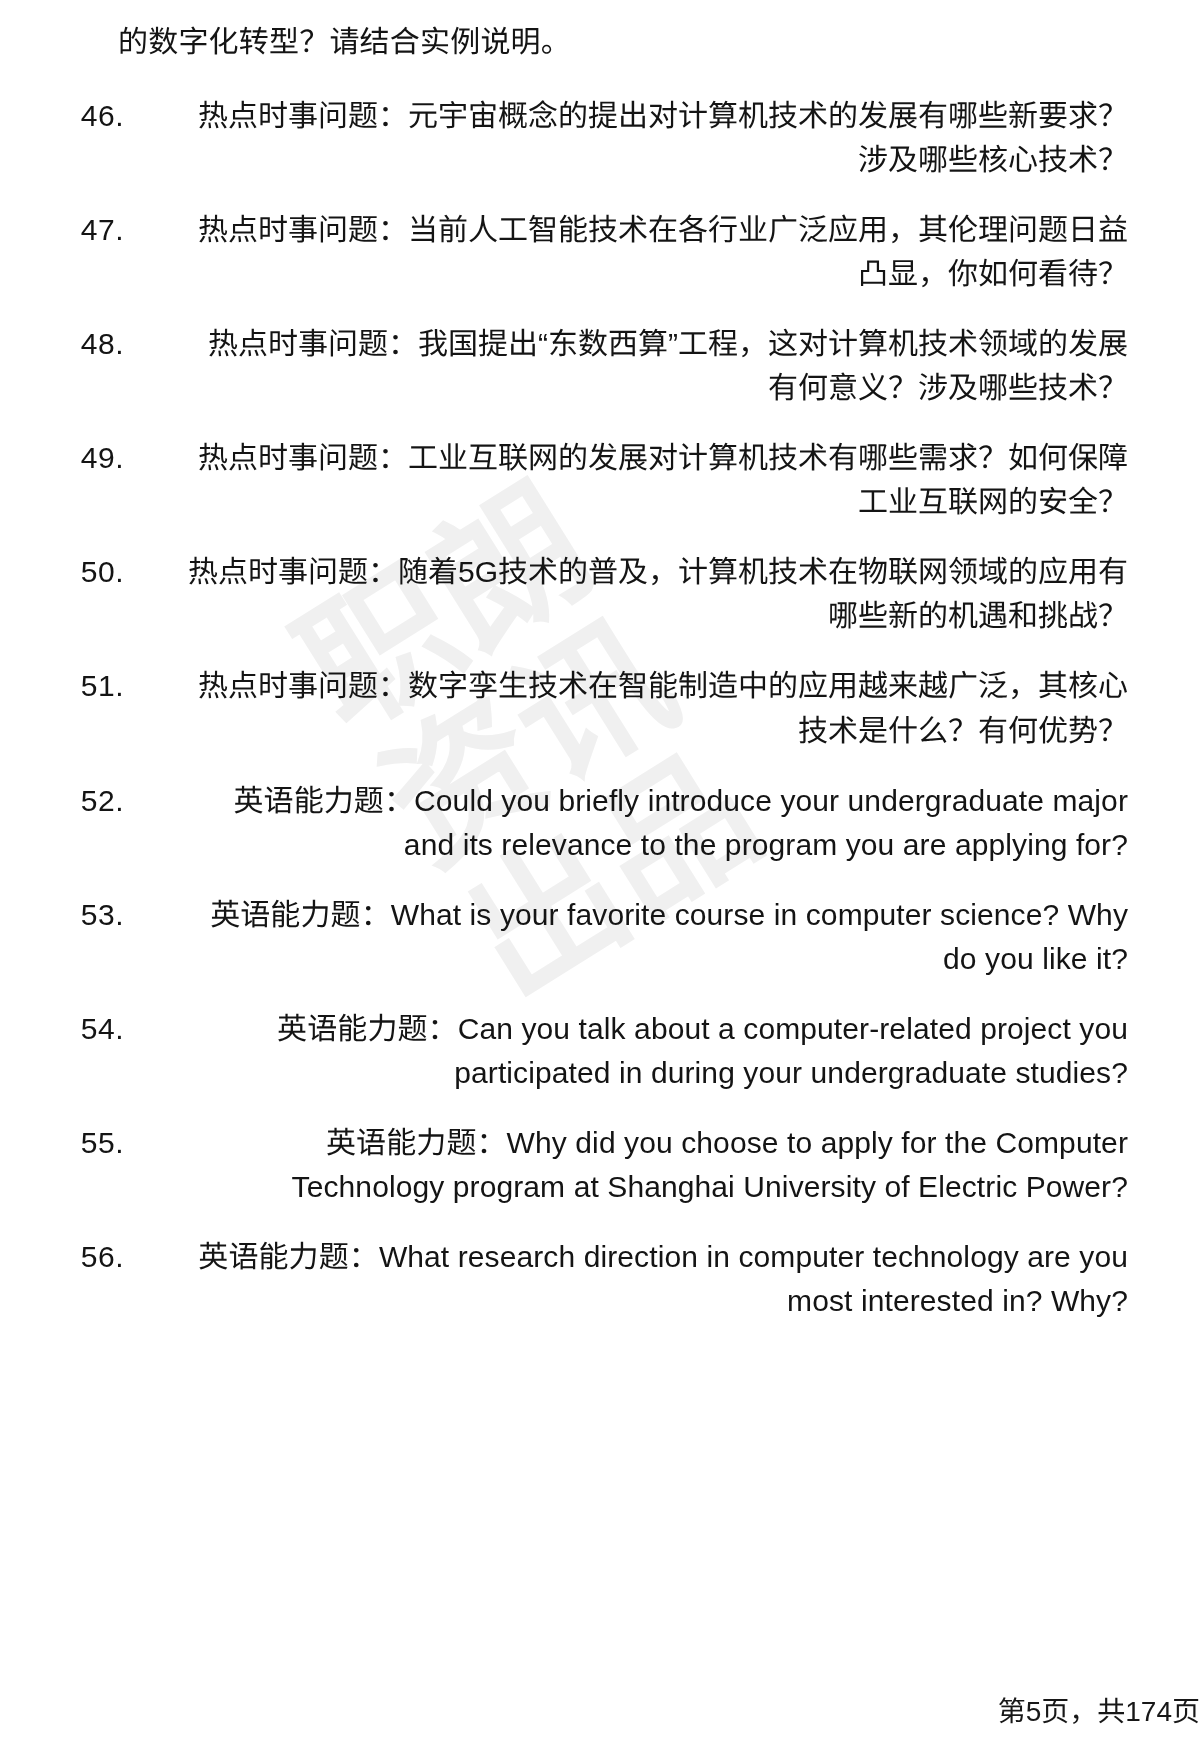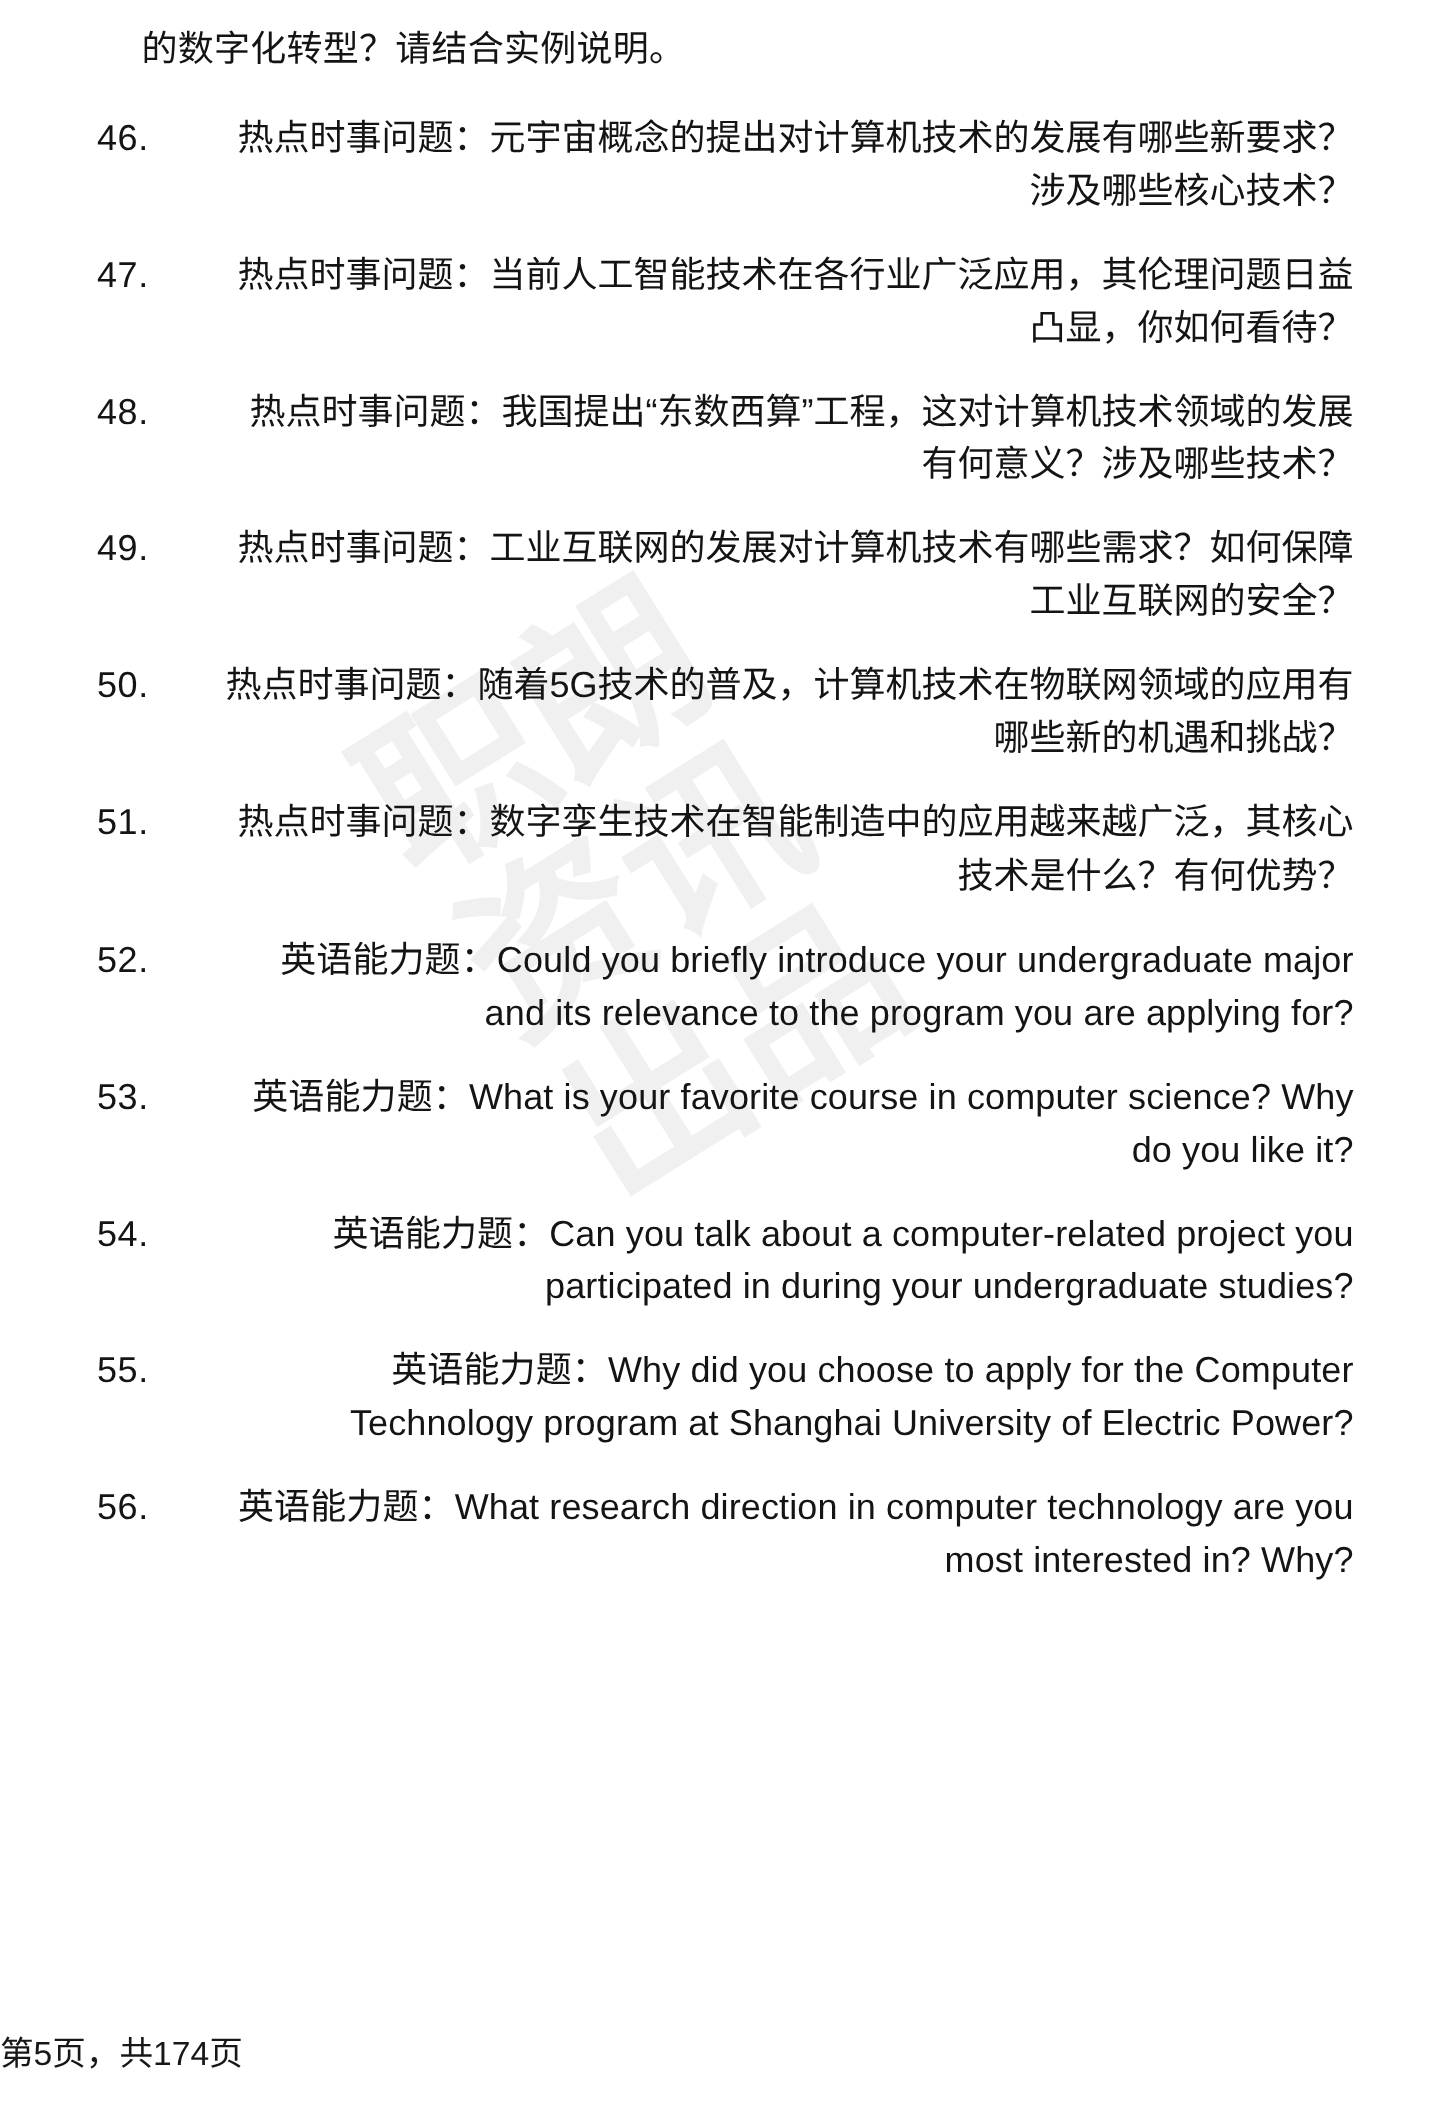--- a/index.html
+++ b/index.html
@@ -89,21 +89,21 @@
     letter-spacing: 0.1px;
     word-break: break-word;
   }
   .q-body.cn { letter-spacing: 0px; }
 
   .footer {
     position: absolute;
     left: 0;
     right: 0;
     bottom: 26px;
-    text-align: left;
+    text-align: right;
     font-size: 28px;
     z-index: 2;
     color: #171717;
   }
 </style>
 </head>
 <body>
 
 <div class="page">
 

